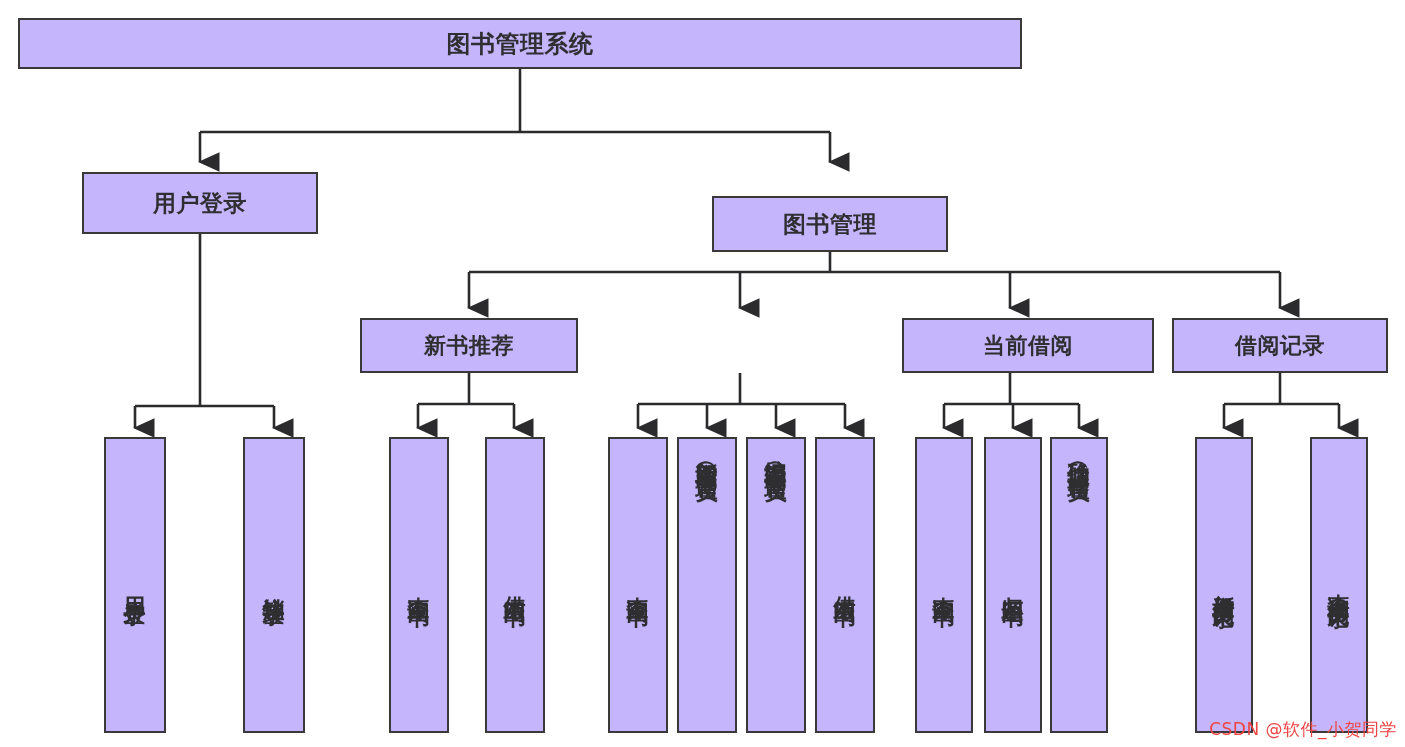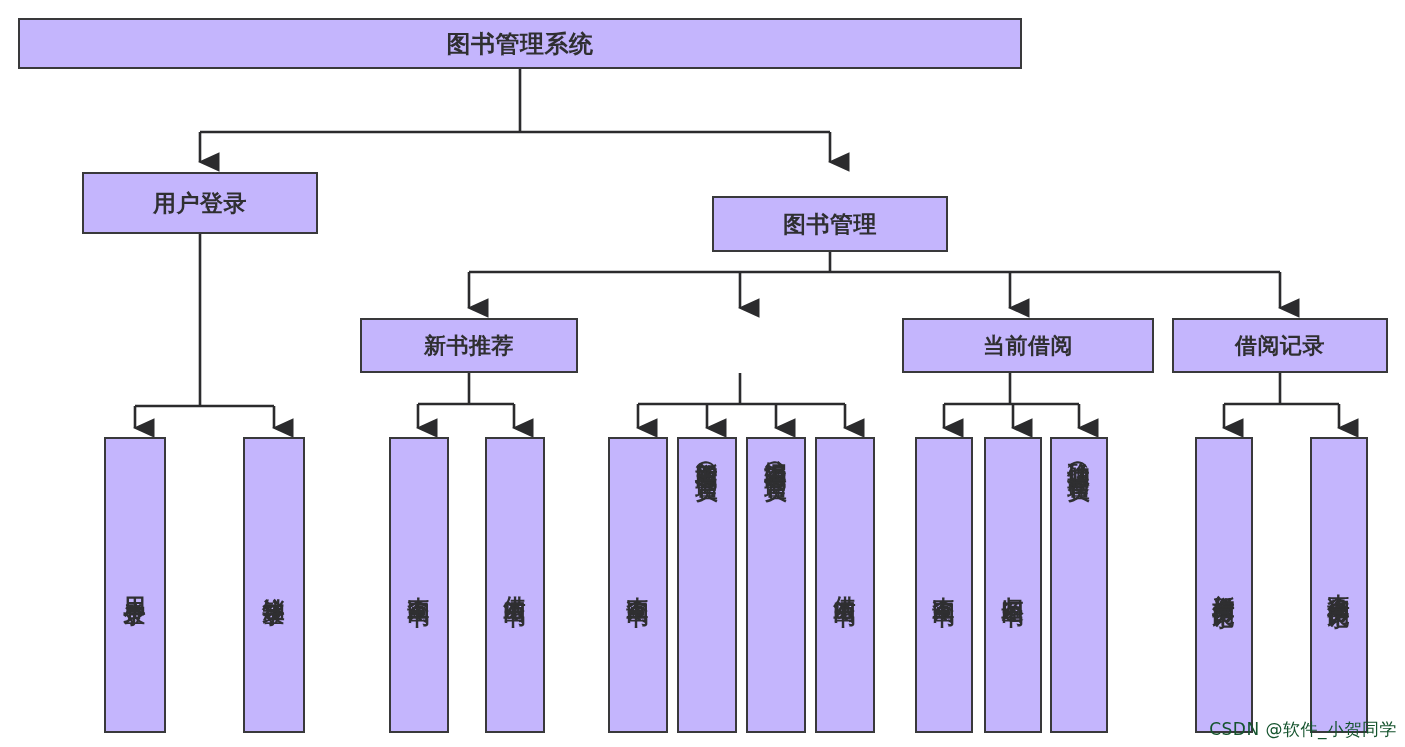--- a/index.html
+++ b/index.html
@@ -70,21 +70,21 @@
     top: 0;
     width: 1405px;
     height: 747px;
     pointer-events: none;
   }
   .watermark {
     position: absolute;
     right: 8px;
     bottom: 6px;
     font-size: 17px;
-    color: #14532d;
+    color: #ef4444;
     letter-spacing: 0.5px;
     white-space: nowrap;
     font-family: "DejaVu Sans", "Liberation Sans", sans-serif;
   }
 </style>
 </head>
 <body>
 
 <div id="canvas">
 

